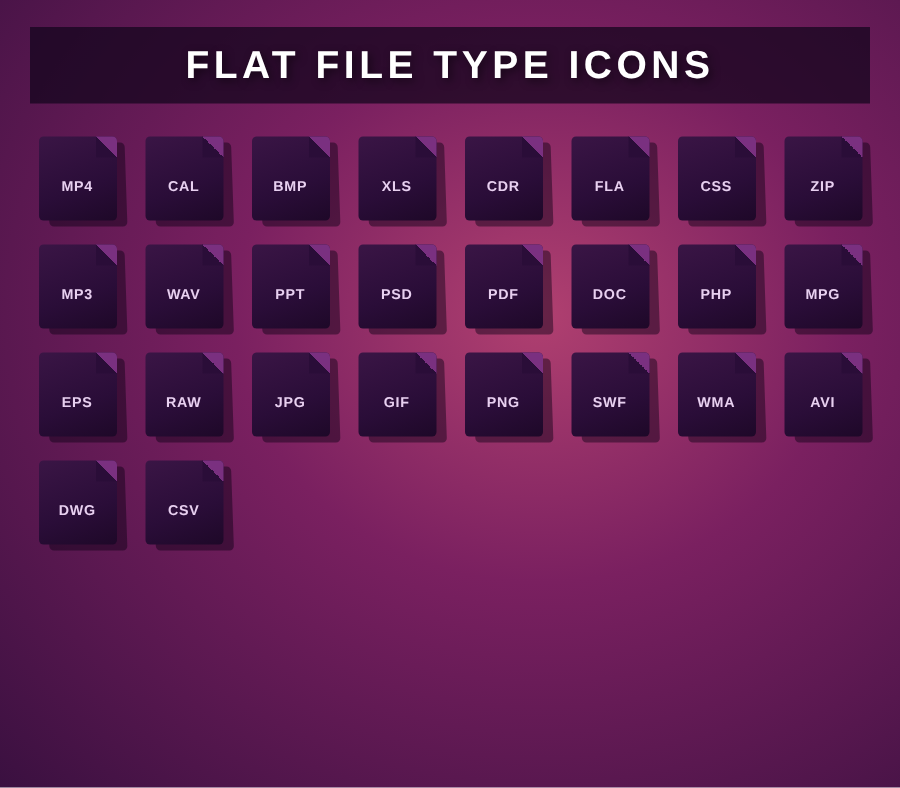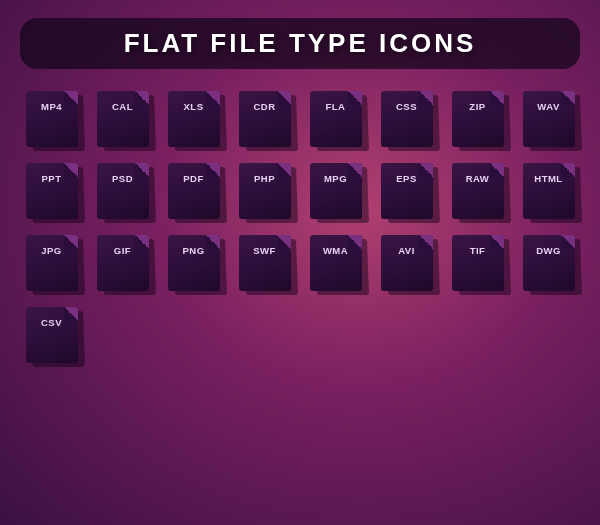--- a/index.html
+++ b/index.html
@@ -16,21 +16,20 @@
       justify-content: flex-start;
       padding: 18px 20px 10px 20px;
     }
 
     .title-bar {
       background: rgba(20, 5, 30, 0.75);
       width: 100%;
       text-align: center;
       padding: 10px 0;
       margin-bottom: 18px;
-      border-radius: 17px;
     }
 
     .title-bar h1 {
       color: #fff;
       font-size: 26px;
       font-weight: 900;
       letter-spacing: 3px;
       text-transform: uppercase;
       text-shadow: 2px 2px 6px rgba(0,0,0,0.5);
     }
@@ -58,21 +57,21 @@
 
     .file-body {
       position: absolute;
       bottom: 0;
       left: 0;
       width: 52px;
       height: 56px;
       background: linear-gradient(160deg, #3a1545 0%, #2a0d38 60%, #1e0828 100%);
       border-radius: 3px;
       display: flex;
-      align-items: flex-start;
+      align-items: center;
       justify-content: center;
     }
 
     
     .file-body::before {
       content: '';
       position: absolute;
       top: 0;
       right: 0;
       width: 14px;
@@ -130,20 +129,28 @@
           <div class="file-shadow"></div>
           <div class="file-body">
             <span class="file-label">CAL</span>
           </div>
         </div>
       </div>
     <div class="file-icon icon-row">
         <div class="file-icon-shape">
           <div class="file-shadow"></div>
           <div class="file-body">
+            <span class="file-label">BMP</span>
+          </div>
+        </div>
+      </div>
+    <div class="file-icon icon-row">
+        <div class="file-icon-shape">
+          <div class="file-shadow"></div>
+          <div class="file-body">
             <span class="file-label">XLS</span>
           </div>
         </div>
       </div>
     <div class="file-icon icon-row">
         <div class="file-icon-shape">
           <div class="file-shadow"></div>
           <div class="file-body">
             <span class="file-label">CDR</span>
           </div>
@@ -170,20 +177,28 @@
           <div class="file-shadow"></div>
           <div class="file-body">
             <span class="file-label">ZIP</span>
           </div>
         </div>
       </div>
     <div class="file-icon icon-row">
         <div class="file-icon-shape">
           <div class="file-shadow"></div>
           <div class="file-body">
+            <span class="file-label">MP3</span>
+          </div>
+        </div>
+      </div>
+    <div class="file-icon icon-row">
+        <div class="file-icon-shape">
+          <div class="file-shadow"></div>
+          <div class="file-body">
             <span class="file-label">WAV</span>
           </div>
         </div>
       </div>
     <div class="file-icon icon-row">
         <div class="file-icon-shape">
           <div class="file-shadow"></div>
           <div class="file-body">
             <span class="file-label">PPT</span>
           </div>
@@ -202,20 +217,28 @@
           <div class="file-shadow"></div>
           <div class="file-body">
             <span class="file-label">PDF</span>
           </div>
         </div>
       </div>
     <div class="file-icon icon-row">
         <div class="file-icon-shape">
           <div class="file-shadow"></div>
           <div class="file-body">
+            <span class="file-label">DOC</span>
+          </div>
+        </div>
+      </div>
+    <div class="file-icon icon-row">
+        <div class="file-icon-shape">
+          <div class="file-shadow"></div>
+          <div class="file-body">
             <span class="file-label">PHP</span>
           </div>
         </div>
       </div>
     <div class="file-icon icon-row">
         <div class="file-icon-shape">
           <div class="file-shadow"></div>
           <div class="file-body">
             <span class="file-label">MPG</span>
           </div>
@@ -234,28 +257,20 @@
           <div class="file-shadow"></div>
           <div class="file-body">
             <span class="file-label">RAW</span>
           </div>
         </div>
       </div>
     <div class="file-icon icon-row">
         <div class="file-icon-shape">
           <div class="file-shadow"></div>
           <div class="file-body">
-            <span class="file-label">HTML</span>
-          </div>
-        </div>
-      </div>
-    <div class="file-icon icon-row">
-        <div class="file-icon-shape">
-          <div class="file-shadow"></div>
-          <div class="file-body">
             <span class="file-label">JPG</span>
           </div>
         </div>
       </div>
     <div class="file-icon icon-row">
         <div class="file-icon-shape">
           <div class="file-shadow"></div>
           <div class="file-body">
             <span class="file-label">GIF</span>
           </div>
@@ -290,28 +305,20 @@
           <div class="file-shadow"></div>
           <div class="file-body">
             <span class="file-label">AVI</span>
           </div>
         </div>
       </div>
     <div class="file-icon icon-row">
         <div class="file-icon-shape">
           <div class="file-shadow"></div>
           <div class="file-body">
-            <span class="file-label">TIF</span>
-          </div>
-        </div>
-      </div>
-    <div class="file-icon icon-row">
-        <div class="file-icon-shape">
-          <div class="file-shadow"></div>
-          <div class="file-body">
             <span class="file-label">DWG</span>
           </div>
         </div>
       </div>
     <div class="file-icon icon-row">
         <div class="file-icon-shape">
           <div class="file-shadow"></div>
           <div class="file-body">
             <span class="file-label">CSV</span>
           </div>

